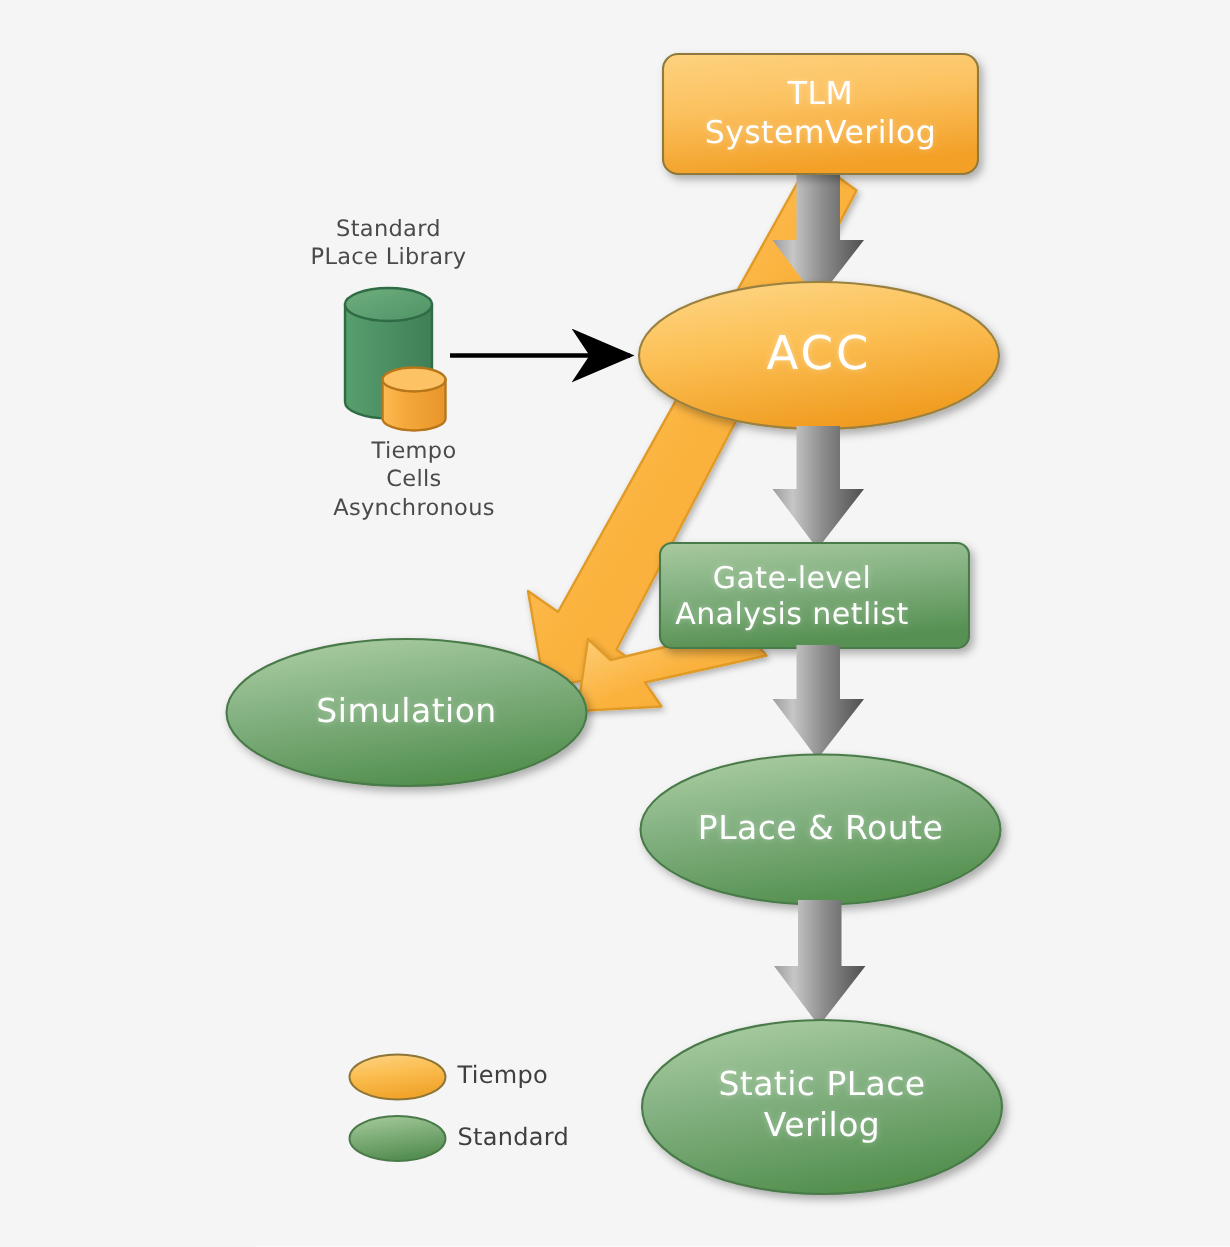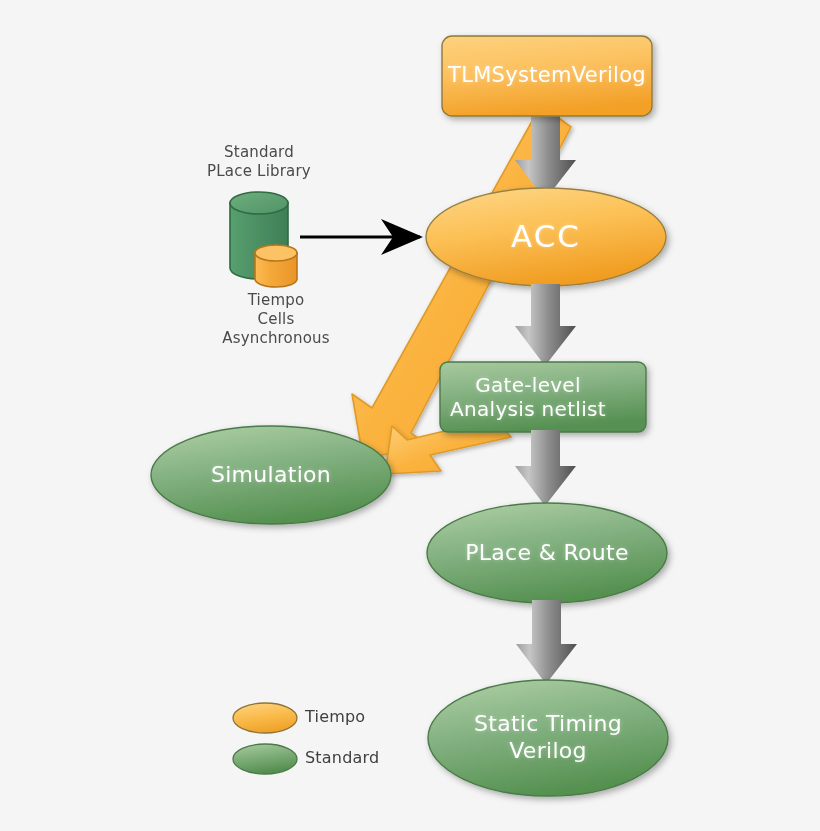--- a/index.html
+++ b/index.html
@@ -205,21 +205,21 @@
     </g>
 
     <g>
       <ellipse cx="265" cy="718" rx="32" ry="15" fill="url(#gradLegendOrange)" stroke="#8d7535" stroke-width="1.3"></ellipse>
     </g>
     <g>
       <ellipse cx="265" cy="759" rx="32" ry="15" fill="url(#gradLegendGreen)" stroke="#4a7a48" stroke-width="1.3"></ellipse>
     </g>
   </svg>
 
-  <div class="node-label" style="left:442px; top:36px; width:210px; height:80px; font-size:21px; ">
+  <div class="node-label" style="left:442px; top:36px; width:210px; height:80px; font-size:21px; flex-direction:column;">
     <span>TLM</span>
     <span>SystemVerilog</span>
   </div>
 
   <div class="node-label" style="left:426px; top:188px; width:240px; height:98px; font-size:31px; letter-spacing:2px;">
     <span>ACC</span>
   </div>
 
   <div class="node-label" style="left:440px; top:362px; width:176px; height:70px; font-size:20px; flex-direction:column;">
     <span>Gate-level</span>
@@ -228,21 +228,21 @@
 
   <div class="node-label" style="left:151px; top:426px; width:240px; height:98px; font-size:22px;">
     <span>Simulation</span>
   </div>
 
   <div class="node-label" style="left:427px; top:503px; width:240px; height:100px; font-size:22px;">
     <span>PLace &amp; Route</span>
   </div>
 
   <div class="node-label" style="left:428px; top:680px; width:240px; height:116px; font-size:22px; flex-direction:column;">
-    <span>Static Timing</span>
+    <span>Static PLace</span>
     <span>Verilog</span>
   </div>
 
   <div class="caption" style="left:179px; top:143px; width:160px;">
     <div>Standard</div>
     <div>PLace Library</div>
   </div>
 
   <div class="caption" style="left:196px; top:291px; width:160px;">
     <div>Tiempo</div>

